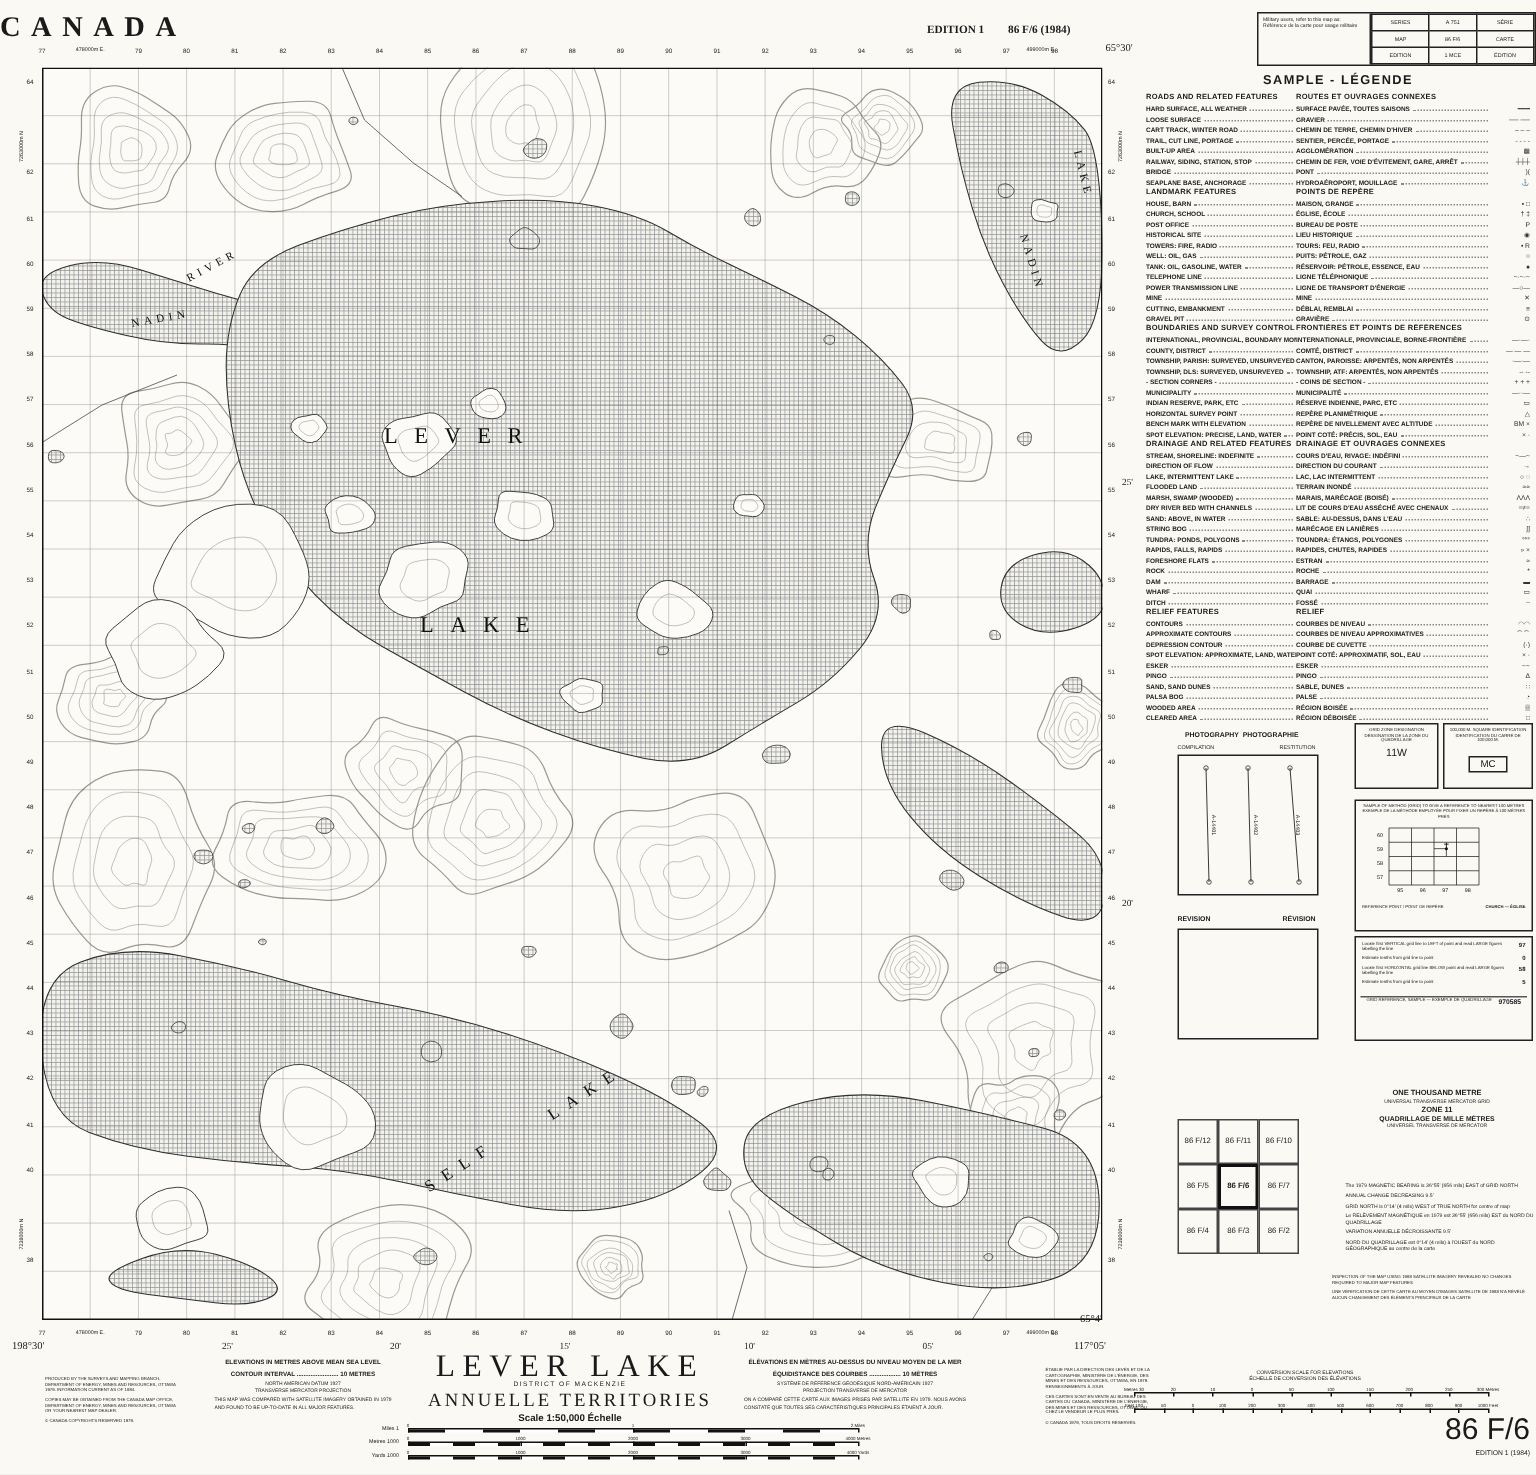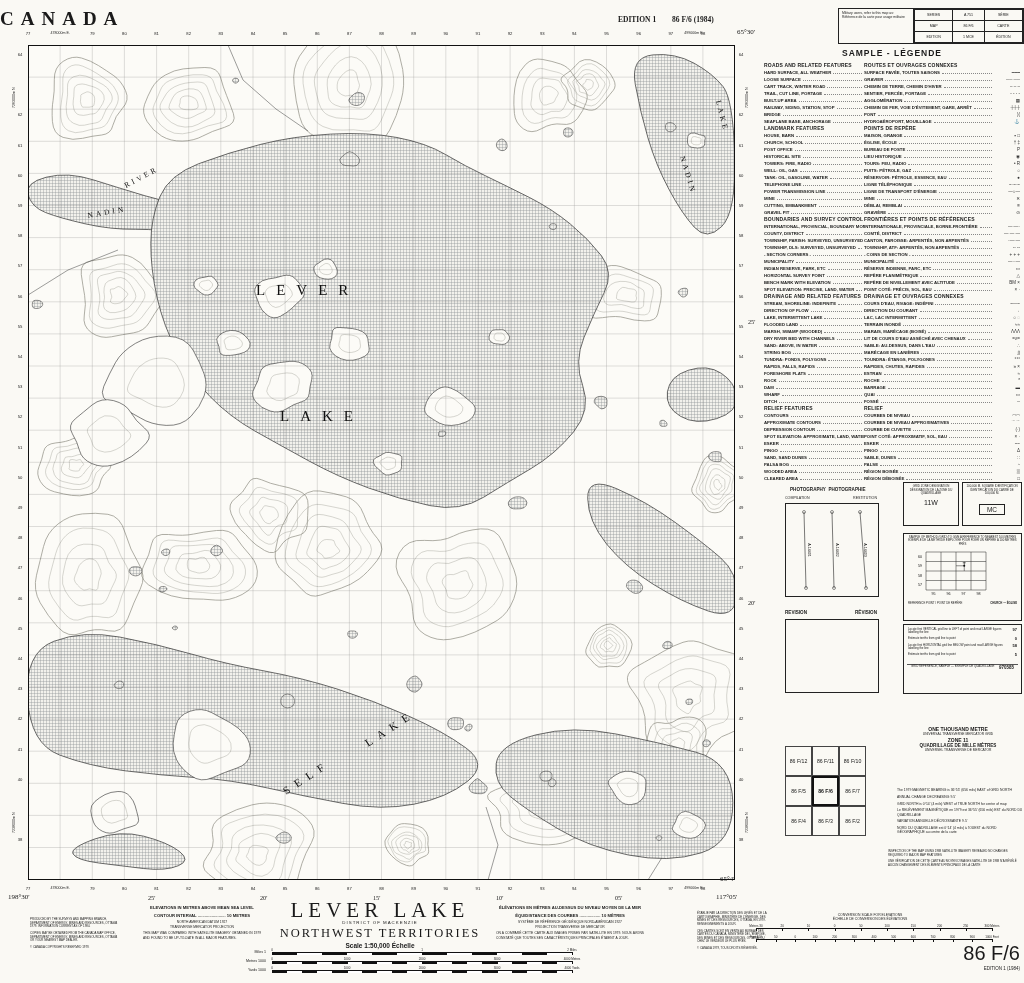--- a/index.html
+++ b/index.html
@@ -1237,21 +1237,21 @@
       <div class="tiny" style="margin-bottom: 2.5px;">VARIATION ANNUELLE DÉCROISSANTE 9.5'</div>
       <div class="tiny" style="margin-bottom: 2.5px;">NORD DU QUADRILLAGE est 0°14' (4 mils) à l'OUEST du NORD GÉOGRAPHIQUE au centre de la carte</div>
     </div>
   <div id="satn" class="abs" style="left:888px;top:850px;width:134px;">
       <div class="tiny" style="font-size: 2.9px; margin-bottom: 3px;">INSPECTION OF THE MAP USING 1988 SATELLITE IMAGERY REVEALED NO CHANGES REQUIRED TO MAJOR MAP FEATURES</div>
       <div class="tiny" style="font-size: 2.9px; margin-bottom: 3px;">UNE VÉRIFICATION DE CETTE CARTE AU MOYEN D'IMAGES SATELLITE DE 1988 N'A RÉVÉLÉ AUCUN CHANGEMENT DES ÉLÉMENTS PRINCIPAUX DE LA CARTE</div>
     </div>
 
   <div id="ftitle" class="abs ser">LEVER LAKE</div>
   <div id="fsub" class="abs">DISTRICT OF MACKENZIE</div>
-  <div id="fterr" class="abs ser">NORTHWEST TERRITORIES</div>
+  <div id="fterr" class="abs ser">ANNUELLE TERRITORIES</div>
   <div id="fscale" class="abs">Scale 1:50,000 Échelle</div>
   <div id="sbars" class="abs" style="left:0;top:0;">
       <div class="sblab" style="left: 266px; top: 950px;">Miles 1</div>
       <div class="ruler" style="left: 272px; top: 952px; width: 300px; background: repeating-linear-gradient(90deg, rgb(17, 17, 17) 0px, rgb(17, 17, 17) 25px, rgb(255, 255, 255) 25px, rgb(255, 255, 255) 50px); height: 2px;">
         <i class="rtick" style="left: 0px;"></i>
         <span class="rlab" style="left: 0px;">0</span>
         <i class="rtick" style="left: 150px;"></i>
         <span class="rlab" style="left: 150px;">1</span>
         <i class="rtick" style="left: 300px;"></i>
         <span class="rlab" style="left: 300px;">2 Miles</span>

